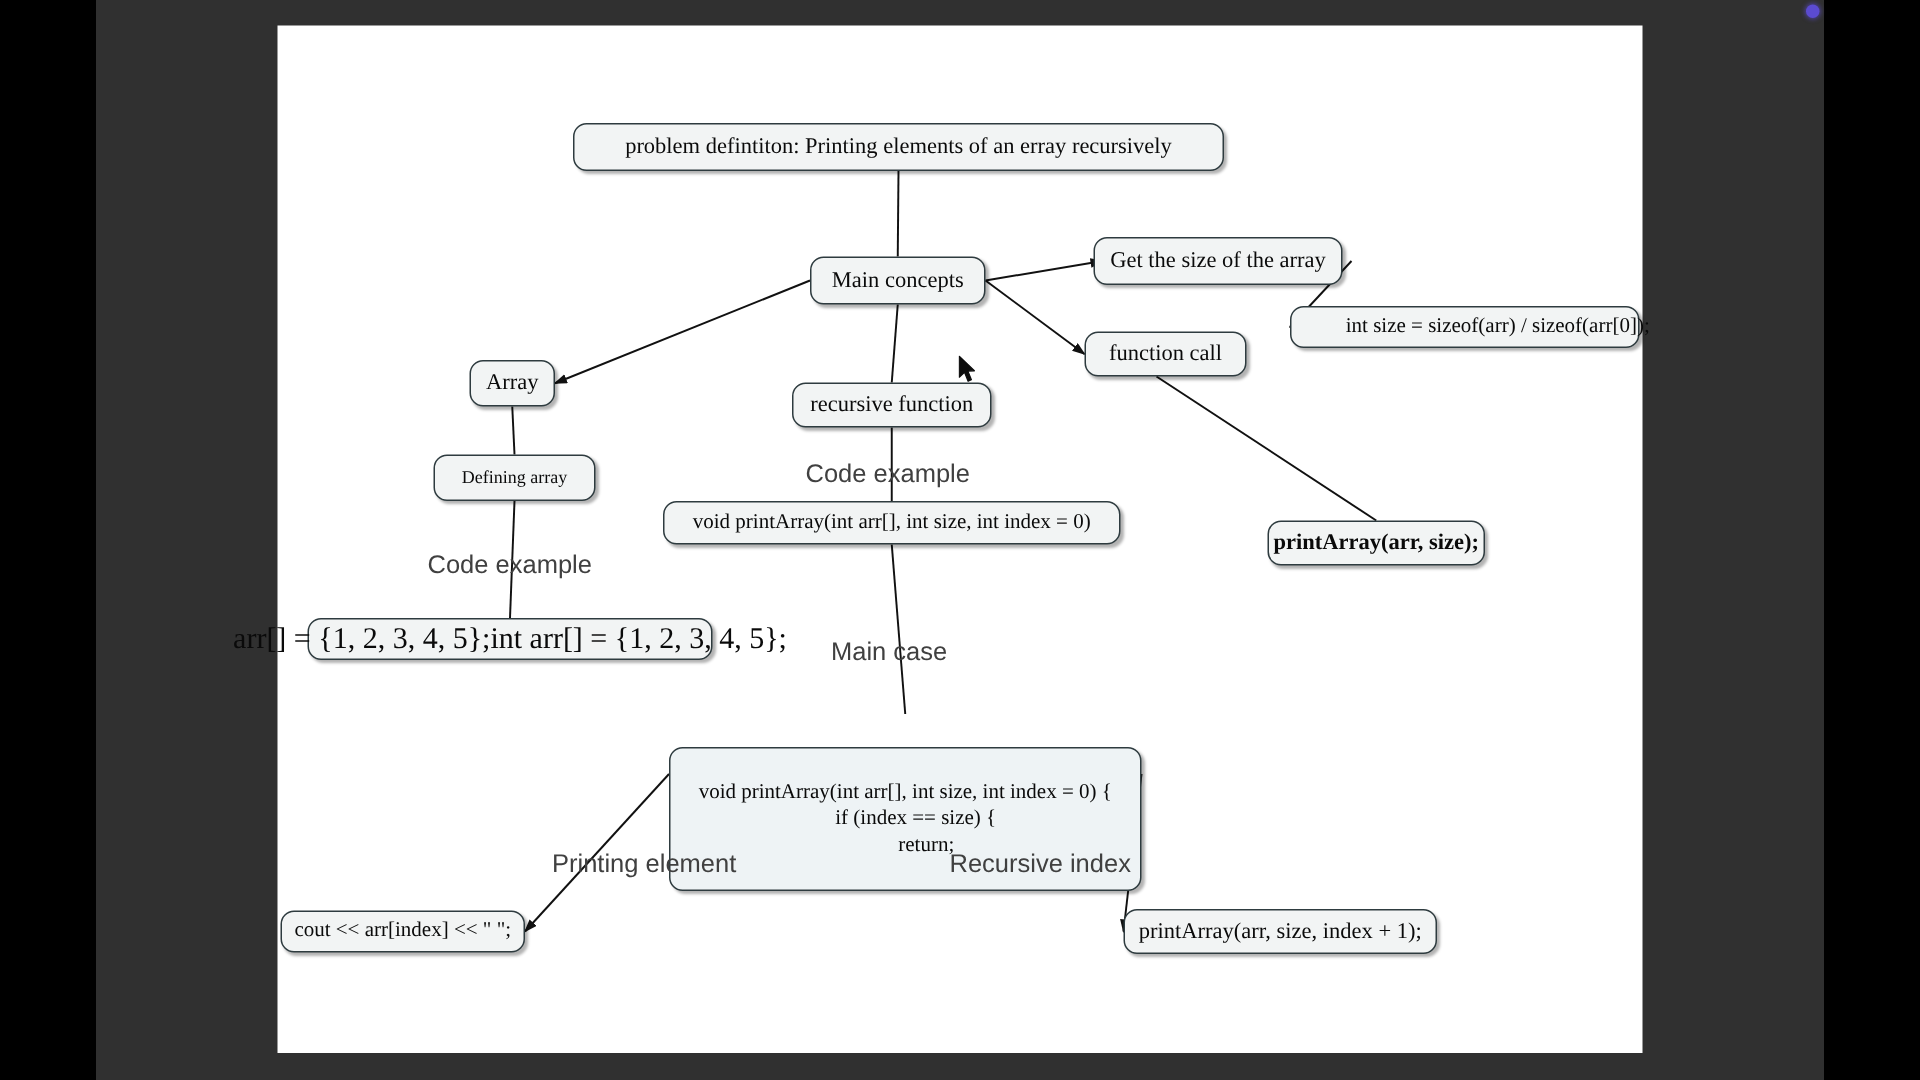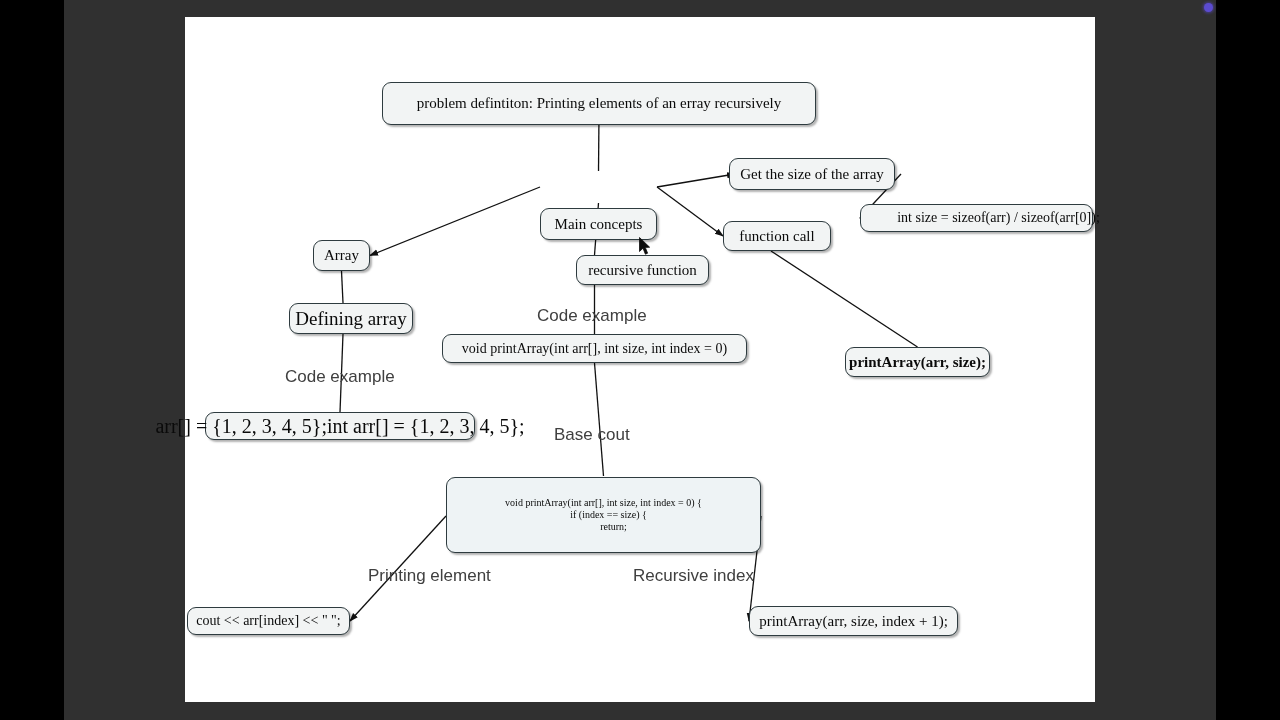--- a/index.html
+++ b/index.html
@@ -110,41 +110,41 @@
           <line x1="158" y1="317" x2="155" y2="395"></line>
           <line x1="409.5" y1="268" x2="409.5" y2="317"></line>
           <line x1="409.5" y1="346" x2="418.5" y2="459"></line>
           <line x1="586" y1="234" x2="732.5" y2="330"></line>
           <line x1="261" y1="499" x2="165" y2="604" marker-end="url(#ah)"></line>
           <line x1="576" y1="499" x2="564" y2="604" marker-end="url(#ah)"></line>
         </g>
     </svg>
 
     <div id="node-group">
-        <div class="node" style="left: 197px; top: 65px; width: 434px; height: 43px; font-size: 15px;">problem defintiton: Printing elements of an erray recursively</div>
-        <div class="node" style="left: 355px; top: 154px; width: 117px; height: 32px; font-size: 15px; margin-top: 37px;">Main concepts</div>
+        <div class="node" style="left: 197px; top: 65px; width: 434px; height: 32px; font-size: 15px;">problem defintiton: Printing elements of an erray recursively</div>
+        <div class="node" style="left: 355px; top: 154px; width: 117px; height: 32px; font-size: 15px;">Main concepts</div>
         <div class="node" style="left: 526px; top: 141px; width: 166px; height: 32px; font-size: 15px; margin-left: 18px;">Get the size of the array</div>
         <div class="node" style="left: 675px; top: 187px; width: 233px; height: 28px; font-size: 14px; padding-left: 44px;">int size = sizeof(arr) / sizeof(arr[0]);</div>
         <div class="node" style="left: 538px; top: 204px; width: 108px; height: 30px; font-size: 15px;">function call</div>
         <div class="node" style="left: 128px; top: 223px; width: 57px; height: 31px; font-size: 15px;">Array</div>
-        <div class="node" style="left: 343px; top: 238px; width: 133px; height: 30px; font-size: 15px; margin-left: 48px;">recursive function</div>
-        <div class="node" style="left: 104px; top: 286px; width: 124px; height: 31px; font-size: 19px;">Defining array</div>
+        <div class="node" style="left: 343px; top: 238px; width: 133px; height: 30px; font-size: 15px;">recursive function</div>
+        <div class="node" style="left: 104px; top: 286px; width: 108px; height: 31px; font-size: 12px;">Defining array</div>
         <div class="node" style="left: 257px; top: 317px; width: 305px; height: 29px; font-size: 14px;">void printArray(int arr[], int size, int index = 0)</div>
         <div class="node" style="left: 660px; top: 330px; width: 145px; height: 30px; font-size: 15px; font-weight: bold;">printArray(arr, size);</div>
         <div class="node" style="left: 20px; top: 395px; width: 270px; height: 28px; font-size: 20px;">arr[] = {1, 2, 3, 4, 5};int arr[] = {1, 2, 3, 4, 5};</div>
-        <div class="node pale" style="left: 261px; top: 460px; width: 315px; height: 76px; font-size: 10px;">void printArray(int arr[], int size, int index = 0) {
+        <div class="node pale" style="left: 261px; top: 481px; width: 315px; height: 96px; font-size: 14px;">void printArray(int arr[], int size, int index = 0) {
     if (index == size) {
         return;</div>
         <div class="node" style="left: 2px; top: 590px; width: 163px; height: 28px; font-size: 14px;">cout &lt;&lt; arr[index] &lt;&lt; " ";</div>
         <div class="node" style="left: 564px; top: 589px; width: 209px; height: 30px; font-size: 15px;">printArray(arr, size, index + 1);</div>
       </div>
     <div id="label-group">
         <div class="edge-label" style="left: 100px; top: 350px;">Code example</div>
         <div class="edge-label" style="left: 352px; top: 289px;">Code example</div>
-        <div class="edge-label" style="left: 369px; top: 408px;">Base cout</div>
+        <div class="edge-label" style="left: 369px; top: 408px;">Main case</div>
         <div class="edge-label" style="left: 183px; top: 549px;">Printing element</div>
         <div class="edge-label" style="left: 448px; top: 549px;">Recursive index</div>
       </div>
 
     <svg id="cursor" viewBox="0 0 12 19" style="left: 454px; top: 220px;">
       <path d="M0.5,0.5 L0.5,14.5 L4,11.2 L6.4,17.2 L8.6,16.2 L6.3,10.4 L10.6,10.2 Z" fill="#0d0d0d" stroke="#0d0d0d" stroke-width="0.8" stroke-linejoin="round"></path>
     </svg>
   </div>
 </div>
 

